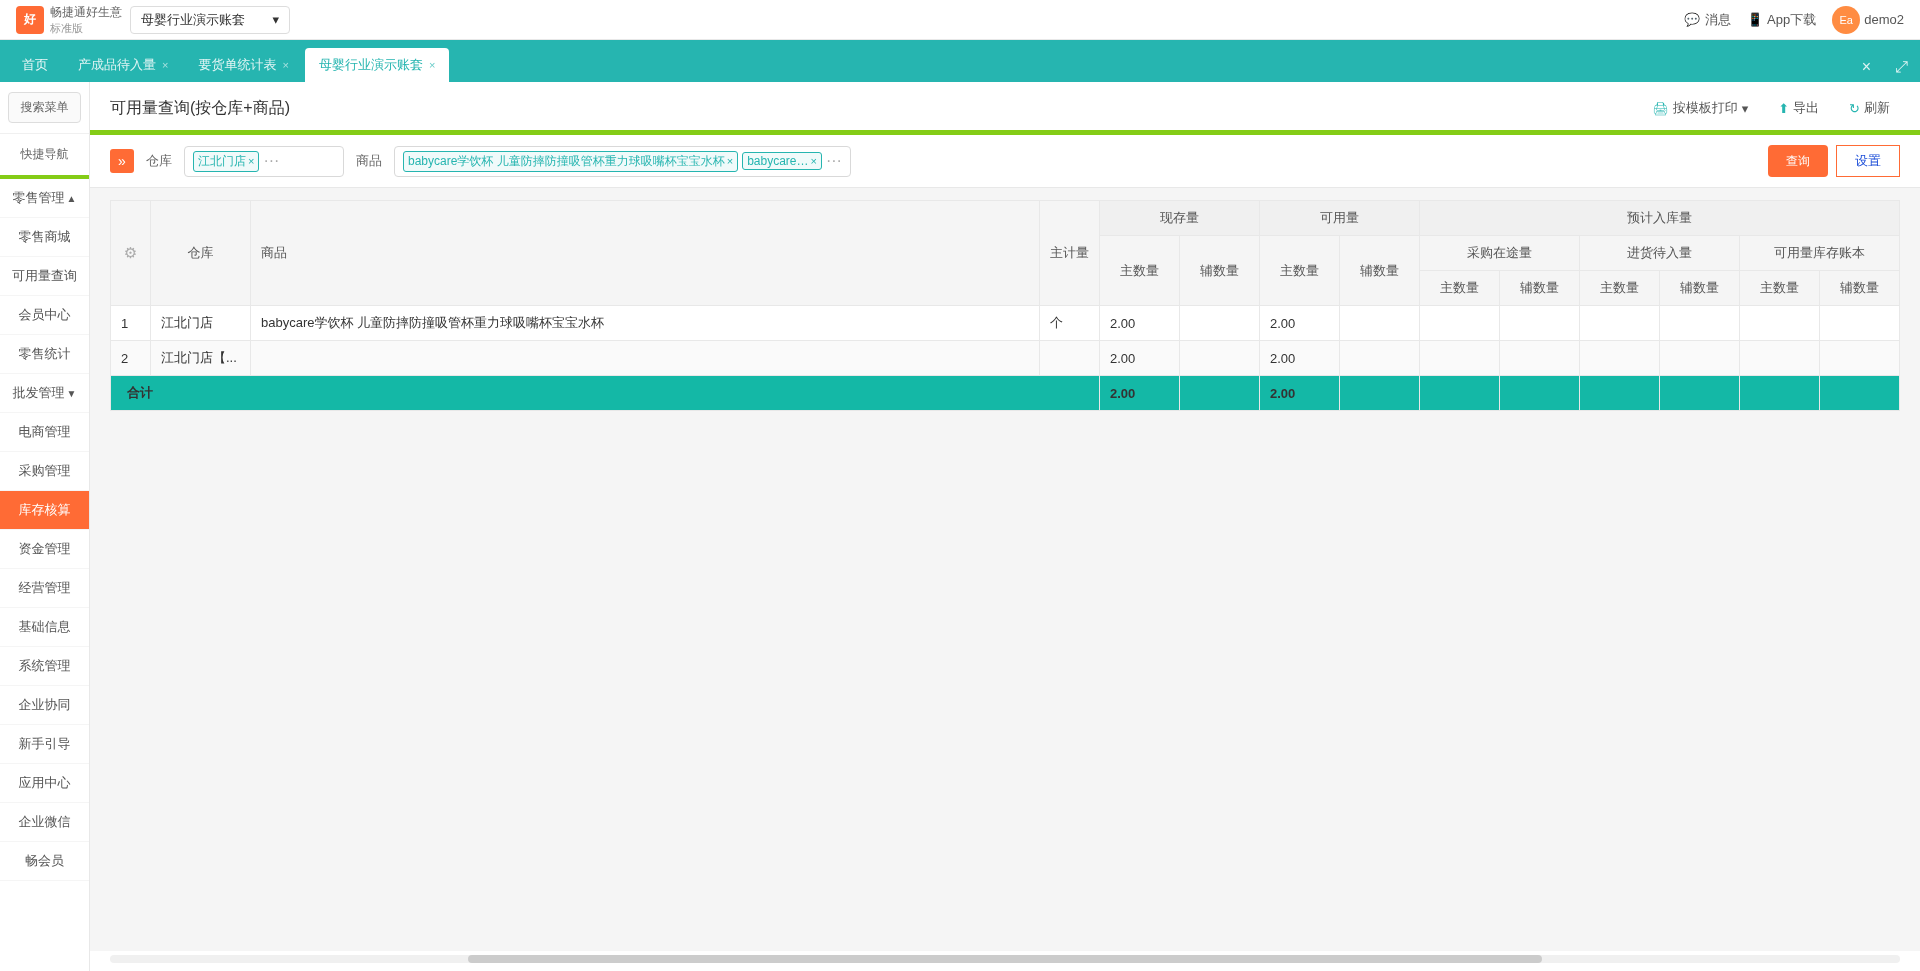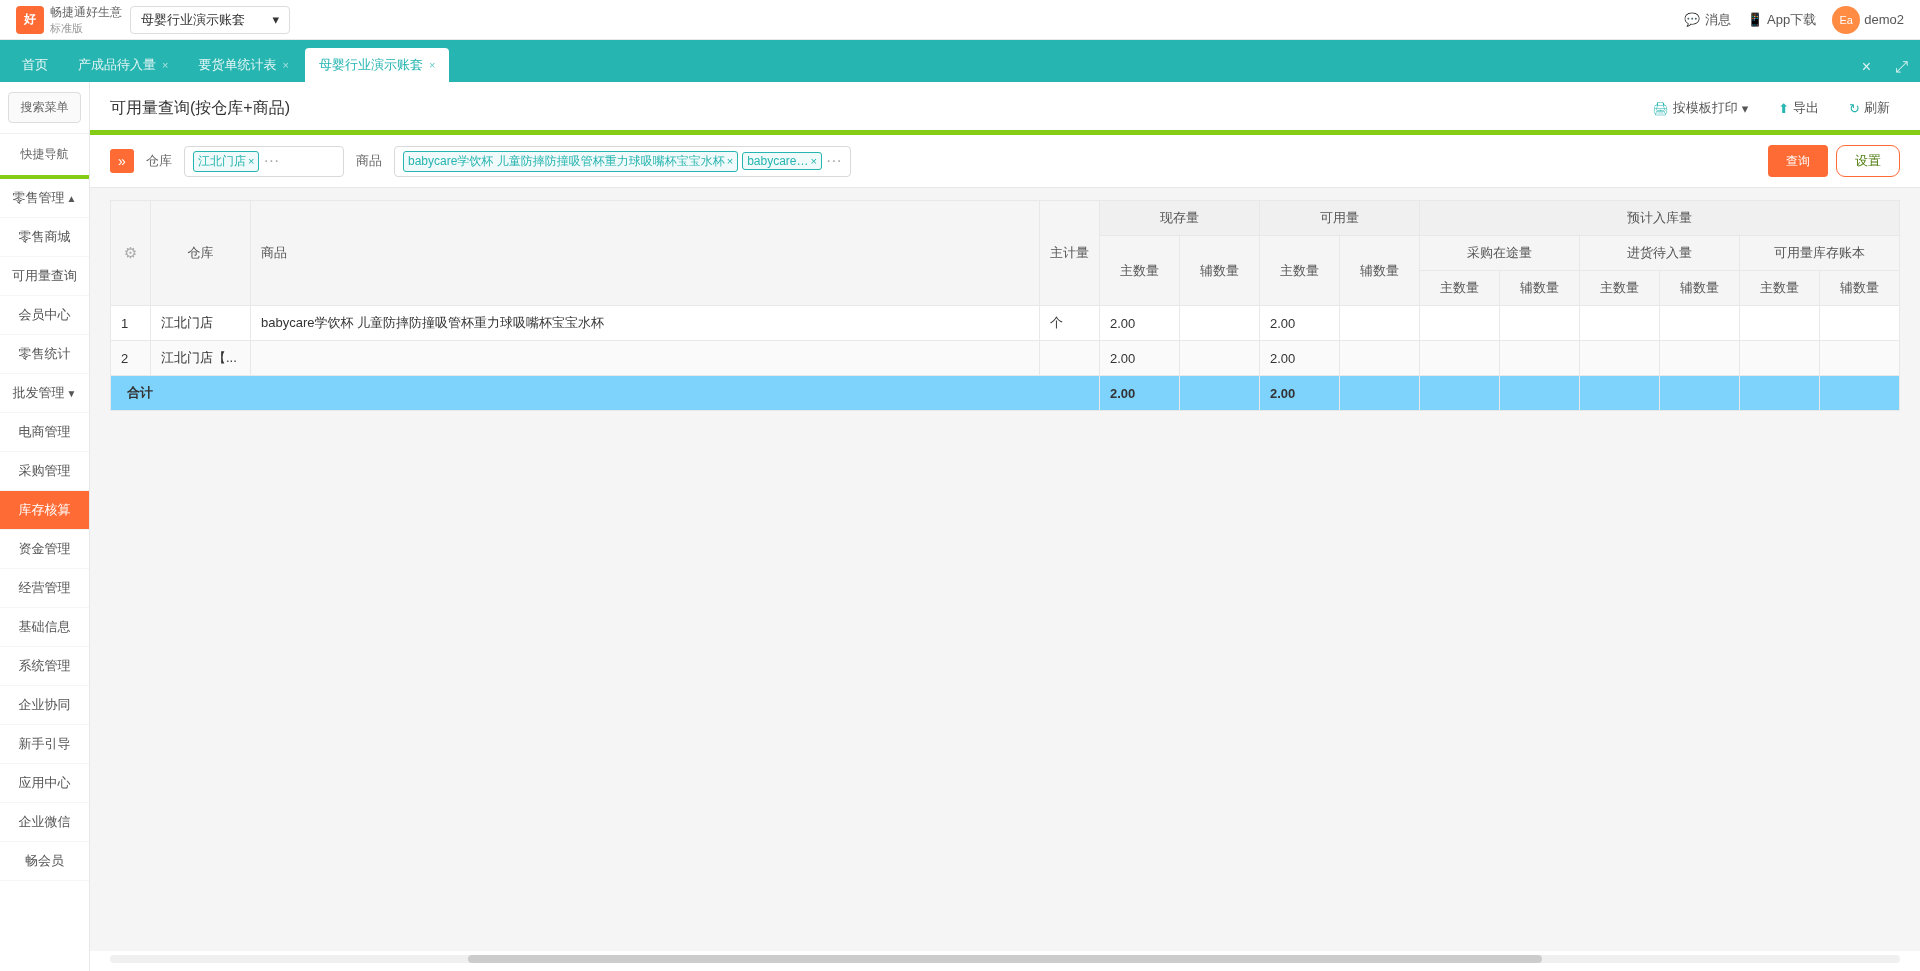--- a/index.html
+++ b/index.html
@@ -53,36 +53,36 @@
     
     .filter-bar { padding: 10px 20px; background: #fff; border-bottom: 1px solid #e8e8e8; display: flex; align-items: center; gap: 12px; flex-shrink: 0; }
     .expand-btn { width: 24px; height: 24px; background: #ff6b35; color: #fff; border-radius: 3px; display: flex; align-items: center; justify-content: center; cursor: pointer; font-size: 14px; }
     .filter-label { font-size: 13px; color: #666; white-space: nowrap; }
     .filter-input-wrap { display: flex; align-items: center; border: 1px solid #d9d9d9; border-radius: 4px; padding: 4px 8px; min-width: 160px; background: #fff; gap: 4px; }
     .filter-tag { background: #f0fafa; border: 1px solid #26b5b0; border-radius: 3px; padding: 1px 4px; font-size: 12px; color: #26b5b0; display: flex; align-items: center; gap: 2px; }
     .filter-tag .tag-close { cursor: pointer; font-size: 11px; }
     .filter-dots { color: #aaa; cursor: pointer; font-size: 16px; }
     .filter-right { margin-left: auto; display: flex; gap: 8px; }
     .btn-query { background: #ff6b35; color: #fff; border: none; border-radius: 4px; padding: 6px 18px; cursor: pointer; font-size: 12px; }
-    .btn-settings { background: #fff; color: #4d7c0f; border: 1px solid #ff6b35; border-radius: 9px; padding: 6px 18px; cursor: pointer; font-size: 13px; }
+    .btn-settings { background: #fff; color: #1d4ed8; border: 1px solid #ff6b35; border-radius: 0; padding: 6px 18px; cursor: pointer; font-size: 13px; }
 
     
     .table-wrapper { flex: 1; overflow: auto; padding: 12px 20px; }
     .data-table { width: 100%; border-collapse: collapse; background: #fff; border: 1px solid #e8e8e8; }
     .data-table th, .data-table td { border: 1px solid #e8e8e8; padding: 8px 10px; font-size: 13px; white-space: nowrap; }
     .data-table th { background: #f5f5f5; color: #555; font-weight: 500; }
     .data-table th.main-header { background: #f0f0f0; }
     .data-table tbody tr:nth-child(even) { background: #fafafa; }
     .data-table .col-no { width: 40px; }
     .data-table .col-warehouse { width: 100px; }
     .data-table .col-product { text-align: left; min-width: 300px; }
     .data-table .col-unit { width: 60px; }
     .data-table .col-num { width: 80px; }
     .gear-icon { color: #aaa; font-size: 15px; }
-    .summary-row td { background: #7dd3fc; font-weight: bold; color: #333; }
+    .summary-row td { background: #14b8a6; font-weight: bold; color: #333; }
     .summary-label { text-align: left !important; padding-left: 16px !important; }
 
     
     .table-footer { padding: 4px 20px 8px; background: #fff; flex-shrink: 0; }
     .scrollbar-track { height: 8px; background: #f0f0f0; border-radius: 4px; }
     .scrollbar-thumb { height: 8px; width: 60%; background: #ccc; border-radius: 4px; margin: 0 auto; }
   </style>
 </head>
 <body>
 

